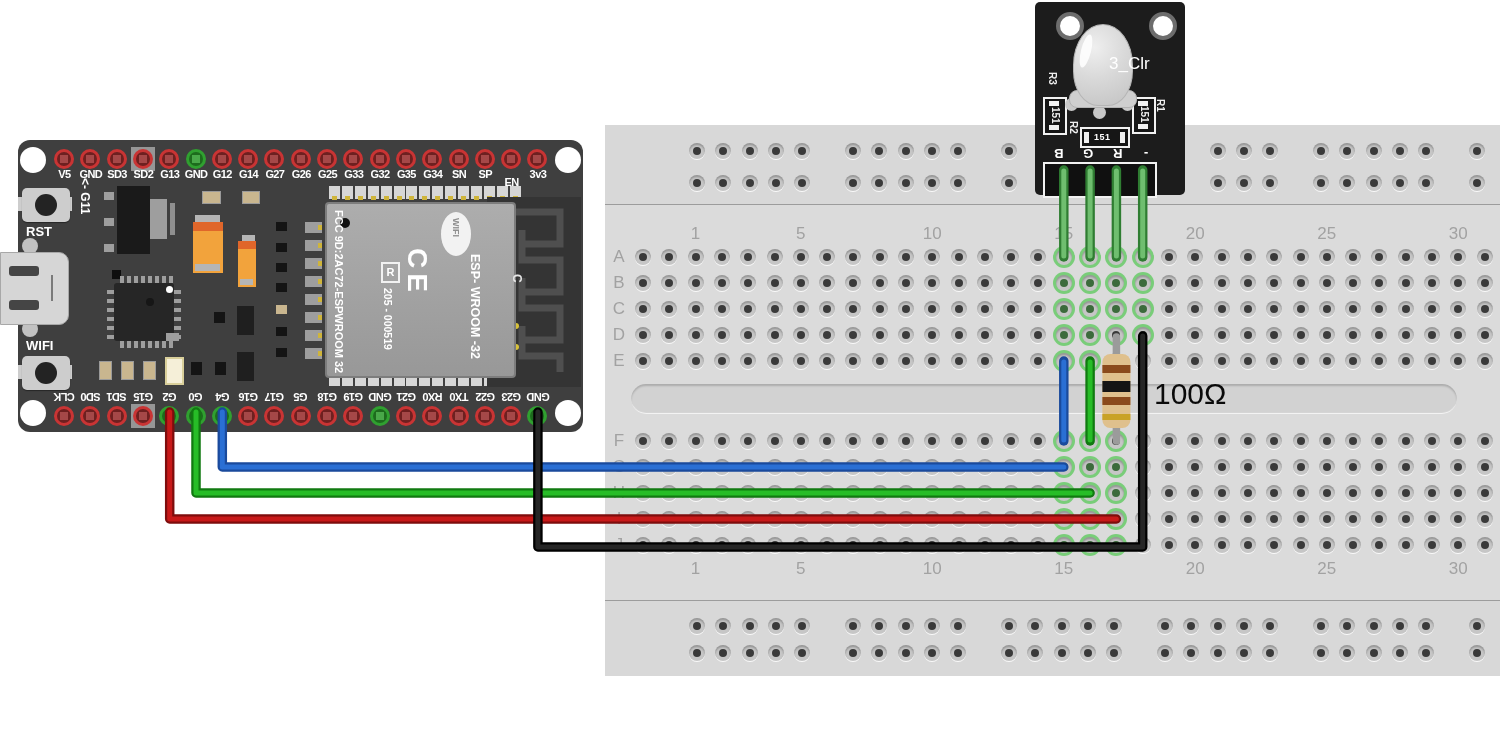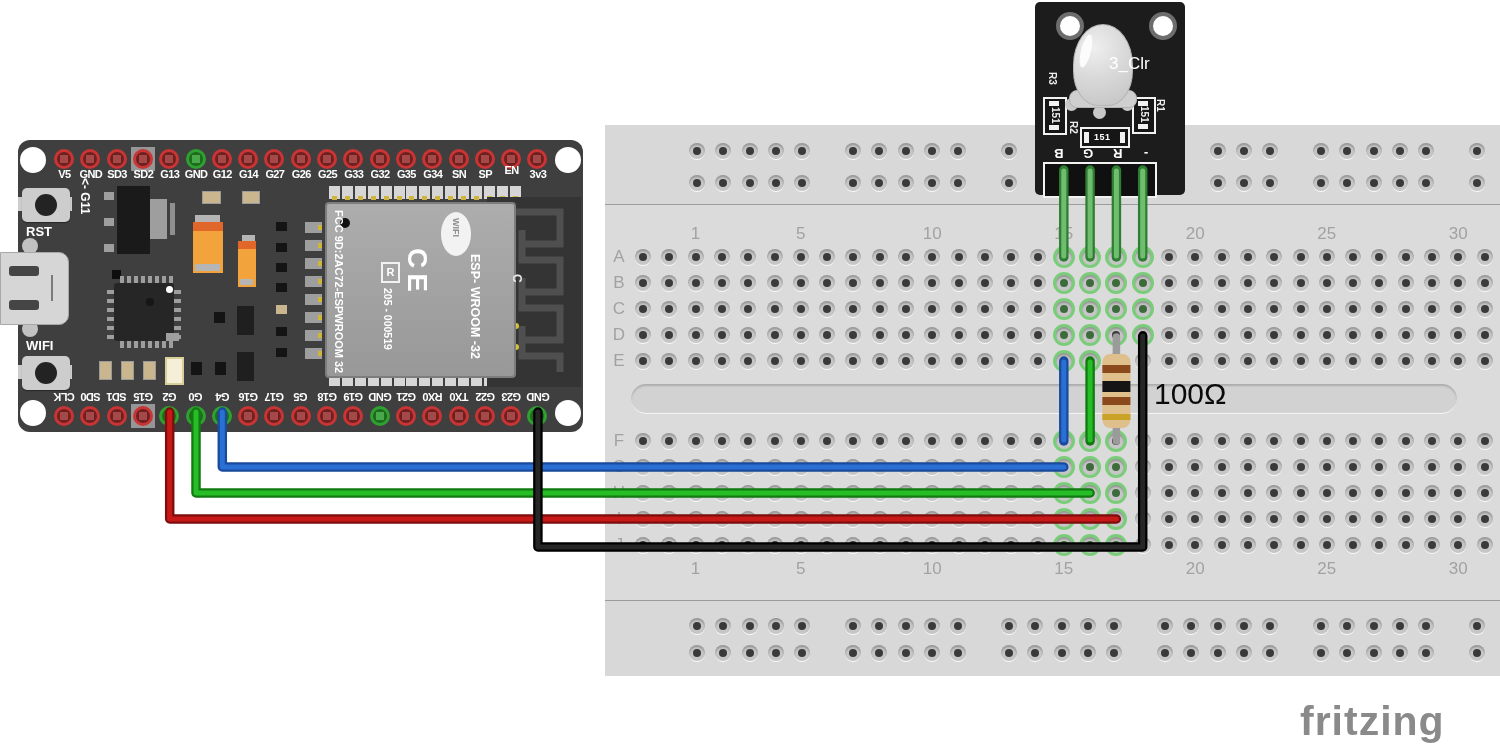--- a/index.html
+++ b/index.html
@@ -1641,21 +1641,21 @@
           <i></i>
         </div>
         <div class="plabel" style="left: 427px; top: 28px;">SN</div>
         <div class="pin" style="left: 456.8px; top: 8.5px;">
           <i></i>
         </div>
         <div class="plabel" style="left: 453.3px; top: 28px;">SP</div>
         <div class="pin" style="left: 483.1px; top: 8.5px;">
           <i></i>
         </div>
-        <div class="plabel" style="left: 479.6px; top: 24px;">EN</div>
+        <div class="plabel" style="left: 479.6px; top: 36px;">EN</div>
         <div class="pin" style="left: 509.4px; top: 8.5px;">
           <i></i>
         </div>
         <div class="plabel" style="left: 505.9px; top: 28px;">3v3</div>
         <div class="pin" style="left: 36px; top: 265.5px;">
           <i></i>
         </div>
         <div class="plabel" style="left: 32.5px; top: 251px;"><span class="flip">CLK</span></div>
         <div class="pin" style="left: 62.3px; top: 265.5px;">
           <i></i>
@@ -1798,14 +1798,13 @@
         <path class="o" fill="none" stroke-linecap="round" stroke-linejoin="round" d="M169.7,412 V519 H1116.4" stroke="#7e0d0d" stroke-width="9.5"></path>
         <path class="i" fill="none" stroke-linecap="round" stroke-linejoin="round" d="M169.7,412 V519 H1116.4" stroke="#c81919" stroke-width="5"></path>
       </g>
     <g id="wire-black">
         <path class="o" fill="none" stroke-linecap="round" stroke-linejoin="round" d="M537.9,412 V547 H1142.7 V336" stroke="#000000" stroke-width="9.5"></path>
         <path class="i" fill="none" stroke-linecap="round" stroke-linejoin="round" d="M537.9,412 V547 H1142.7 V336" stroke="#262626" stroke-width="5"></path>
       </g>
   </svg>
 
   <div id="resistor-label" class="abs">100Ω</div>
-  <div id="logo" class="abs">fritzing</div>
 </div>
 
 </body></html>

